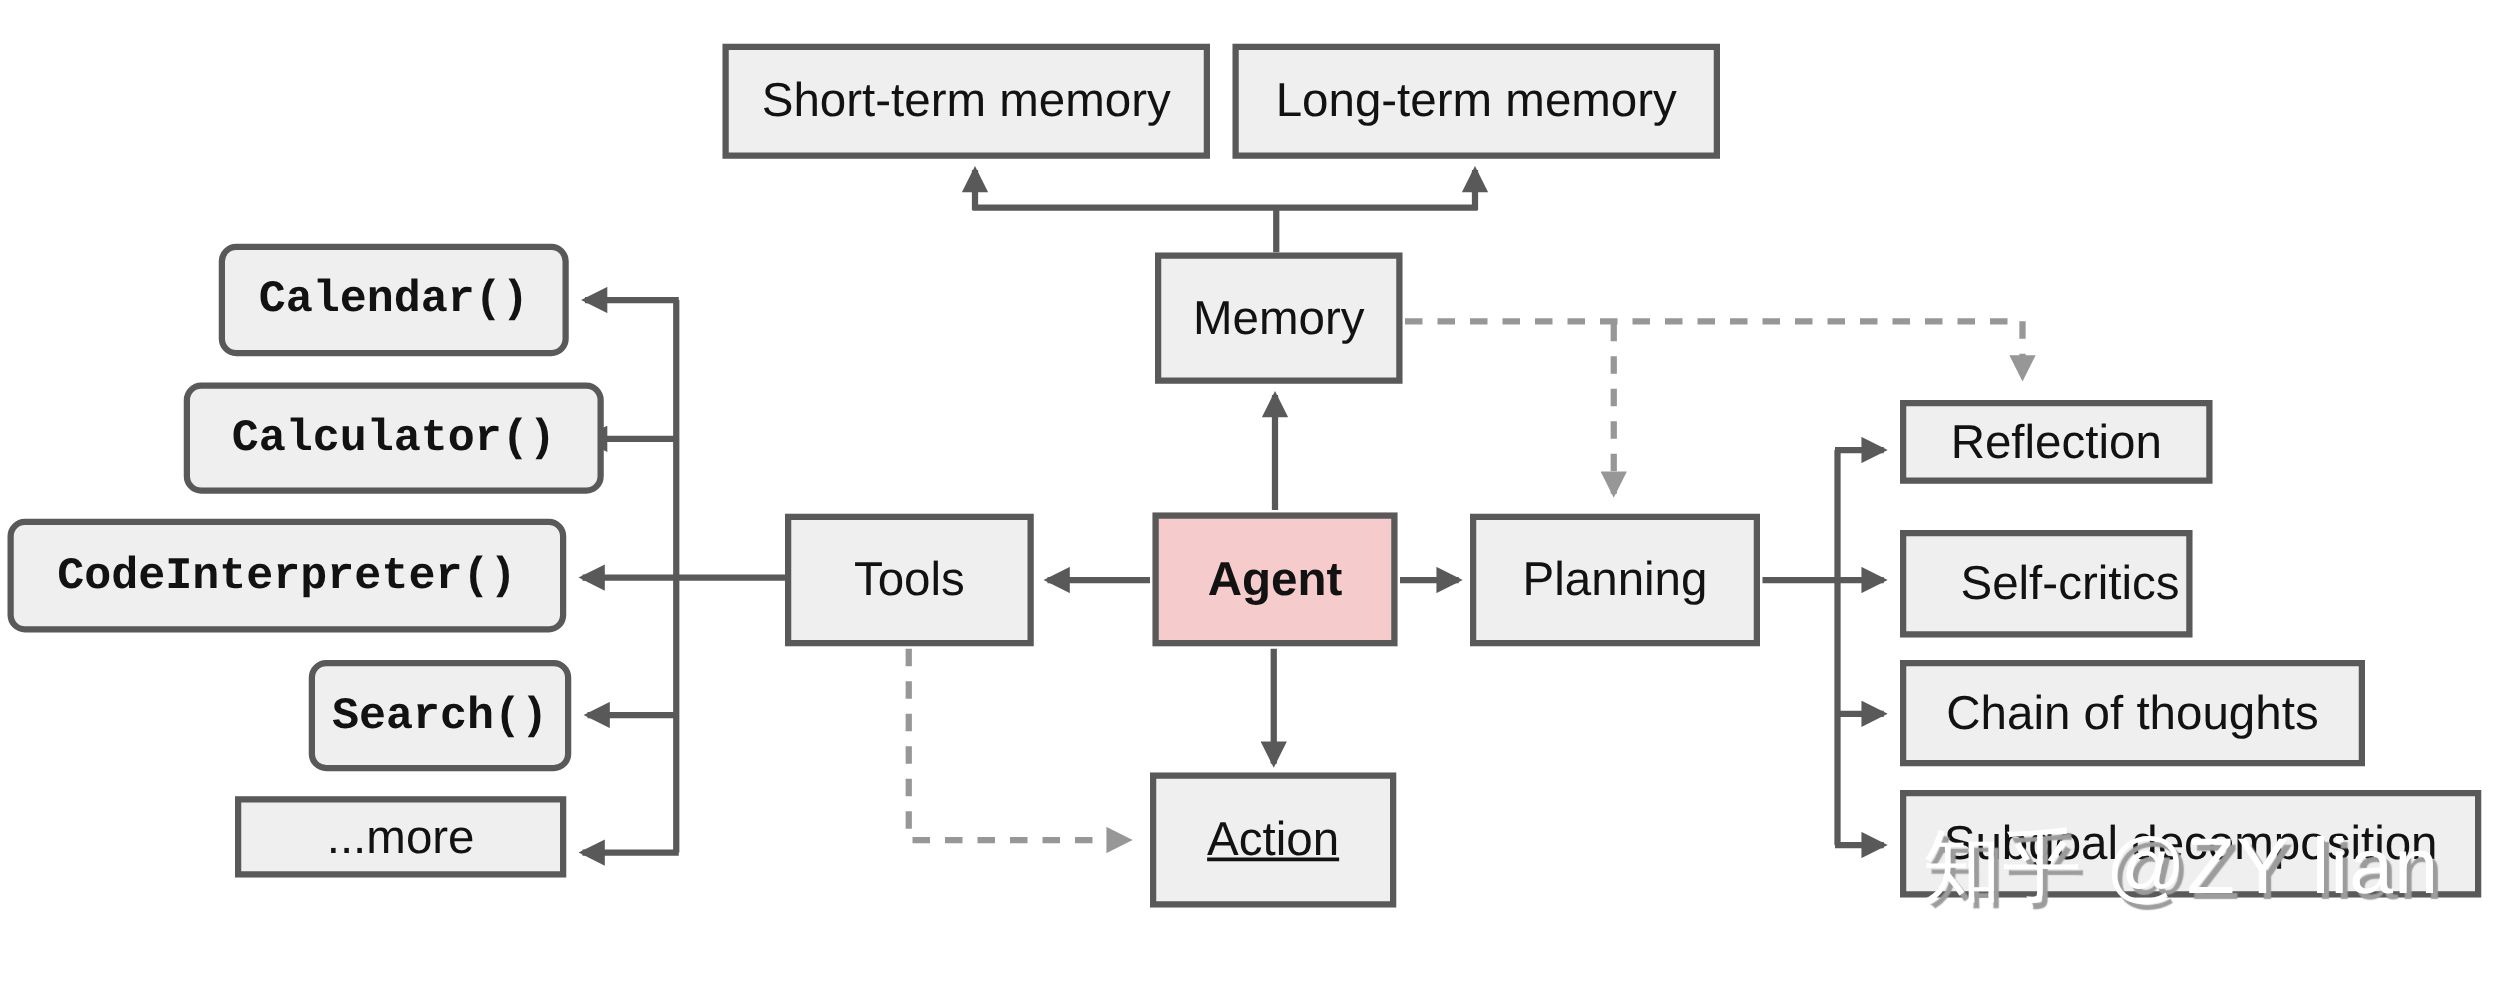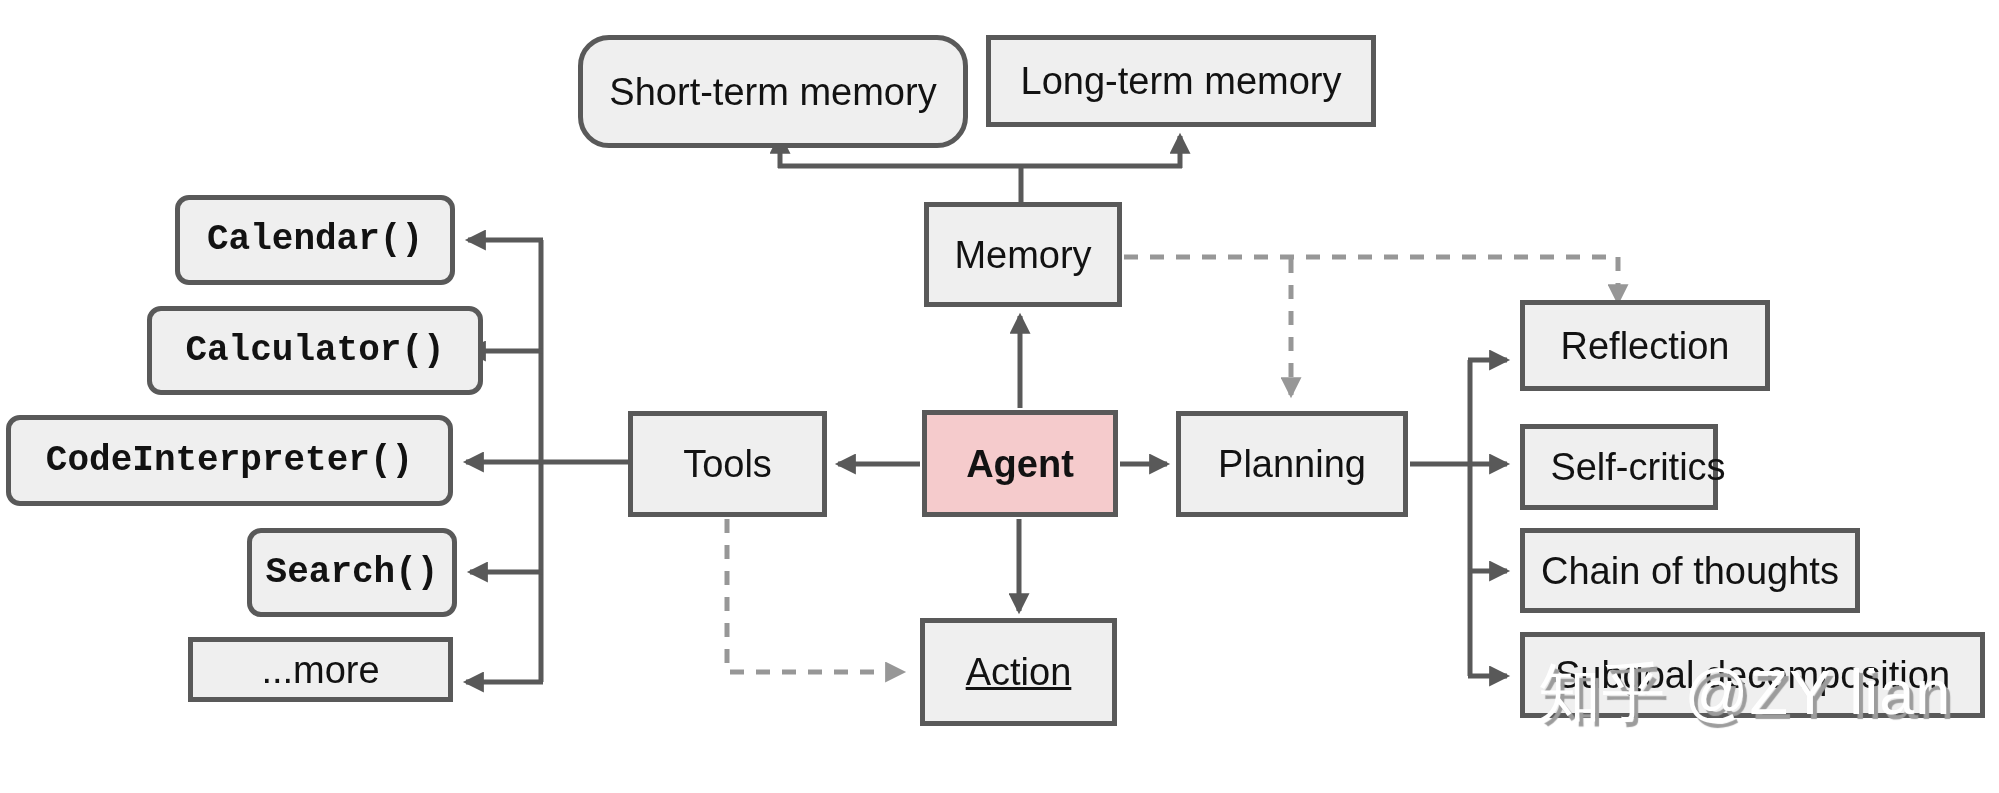--- a/index.html
+++ b/index.html
@@ -32,35 +32,35 @@
     background:var(--node-fill);
     border:5px solid var(--node-border);
     display:flex;align-items:center;justify-content:center;
     font-size:38px;color:var(--label-text);
     white-space:nowrap;line-height:1;
     z-index:2;
   }
   .node.agent{background:var(--agent-fill);font-weight:bold;}
   .node.mono{font-family:"Liberation Mono","DejaVu Sans Mono",monospace;font-weight:bold;font-size:36px;border-radius:14px;}
   
-  .n-short{left:578px;top:35px;width:390px;height:113px;border-radius:31px;}
+  .n-short{left:578px;top:35px;width:390px;height:92px;}
   .n-long{left:986px;top:35px;width:390px;height:92px;}
   .n-memory{left:924px;top:202px;width:198px;height:105px;}
   .n-agent{left:922px;top:410px;width:196px;height:107px;}
   .n-tools{left:628px;top:411px;width:199px;height:106px;text-align:center;}
   .n-planning{left:1176px;top:411px;width:232px;height:106px;}
   .n-action{left:920px;top:618px;width:197px;height:108px;text-decoration:underline;}
   .n-calendar{left:175px;top:195px;width:280px;height:90px;}
   .n-calculator{left:147px;top:306px;width:336px;height:89px;}
   .n-codeinterpreter{left:6px;top:415px;width:447px;height:91px;}
   .n-search{left:247px;top:528px;width:210px;height:89px;}
   .n-more{left:188px;top:637px;width:265px;height:65px;}
-  .n-reflection{left:1520px;top:300px;width:250px;height:91px;}
-  .n-selfcritics{left:1520px;top:424px;width:198px;height:86px;padding-left:38px;}
-  .n-chain{left:1520px;top:528px;width:340px;height:85px;}
+  .n-reflection{left:1520px;top:320px;width:250px;height:67px;}
+  .n-selfcritics{left:1520px;top:424px;width:234px;height:86px;padding-left:38px;}
+  .n-chain{left:1520px;top:528px;width:372px;height:85px;}
   .n-subgoal{left:1520px;top:632px;width:465px;height:86px;}
   #watermark{
     position:absolute;left:1538px;top:650px;
     font-size:63px;color:var(--watermark-text);
     text-shadow:4px 5px 1px var(--watermark-shadow);
     white-space:nowrap;z-index:5;letter-spacing:1px;
   }
 </style>
 </head>
 <body>

